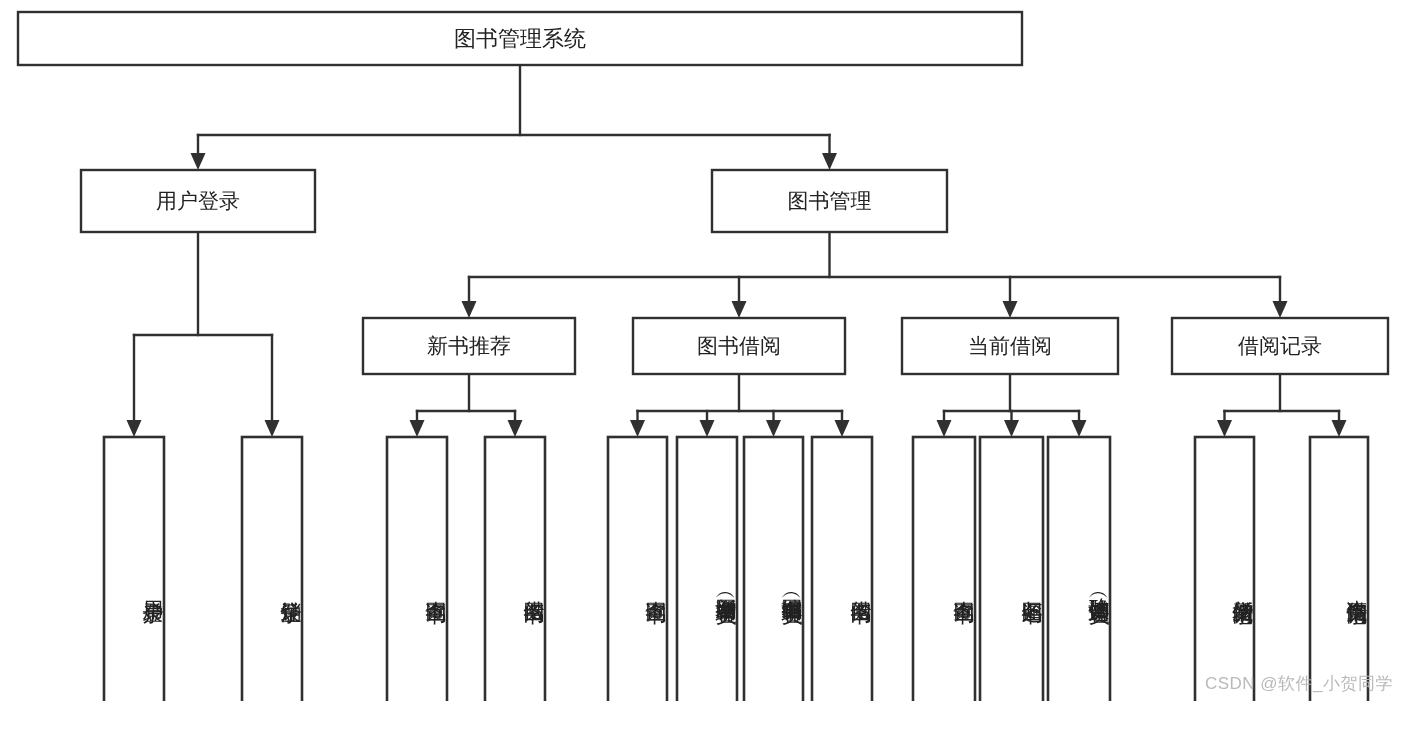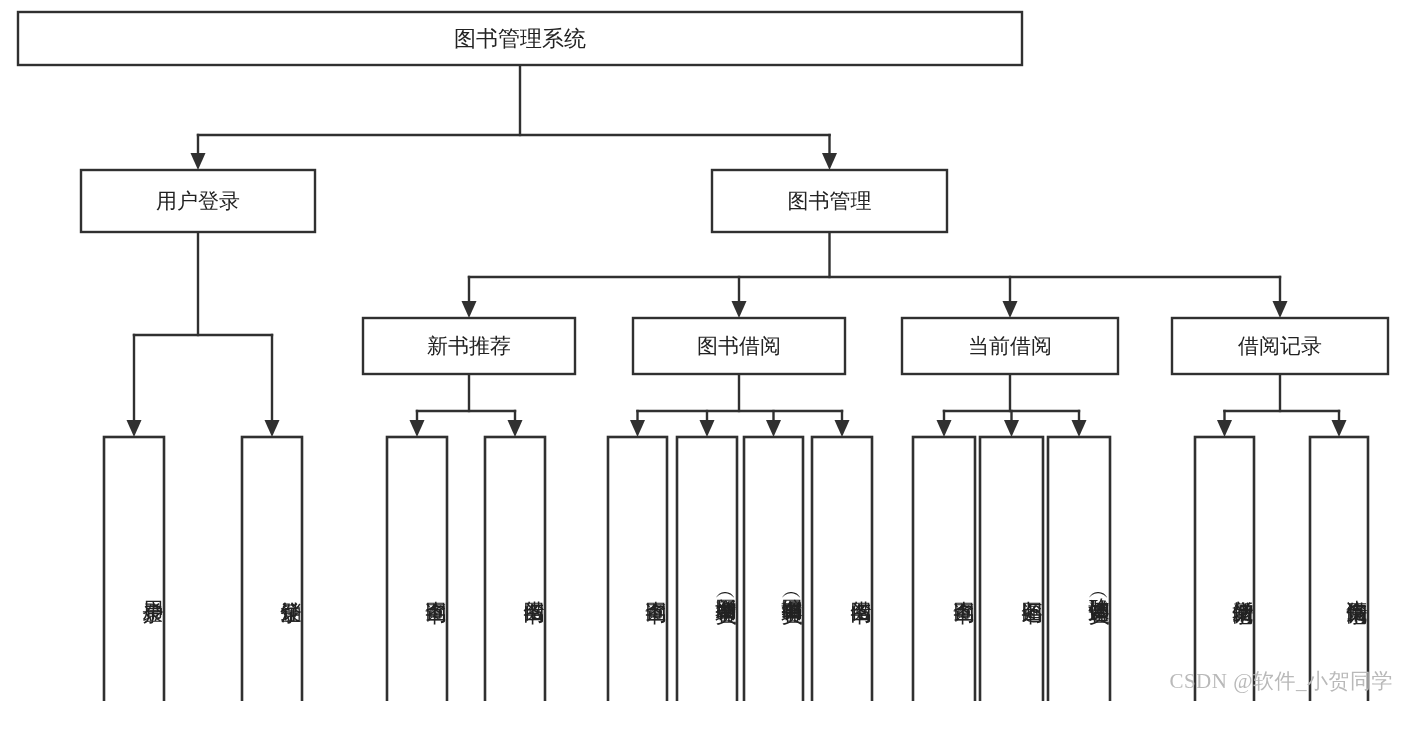--- a/index.html
+++ b/index.html
@@ -68,22 +68,22 @@
     white-space: nowrap;
     pointer-events: none;
     display: flex;
     align-items: flex-start;
     justify-content: center;
   }
   .watermark {
     position: absolute;
     right: 12px;
     bottom: 6px;
-    font-family: Liberation Serif, serif;
-    font-size: 21px;
+    font-family: Liberation Sans, sans-serif;
+    font-size: 17px;
     color: #b9b9b9;
     letter-spacing: 0.5px;
     white-space: nowrap;
     user-select: none;
   }
 </style>
 </head>
 <body>
 
 <div id="diagram-root">

